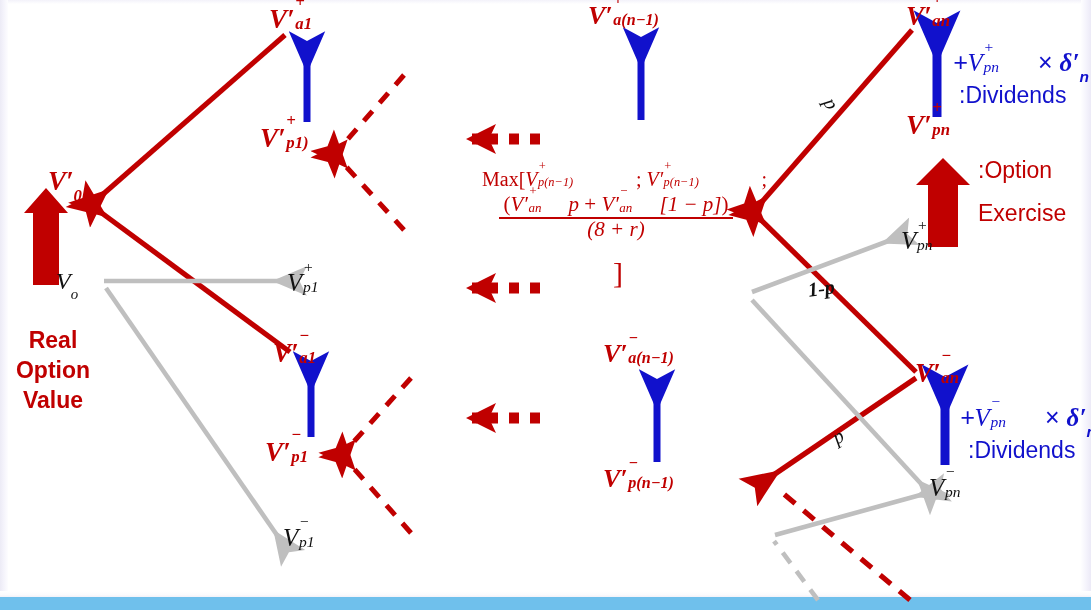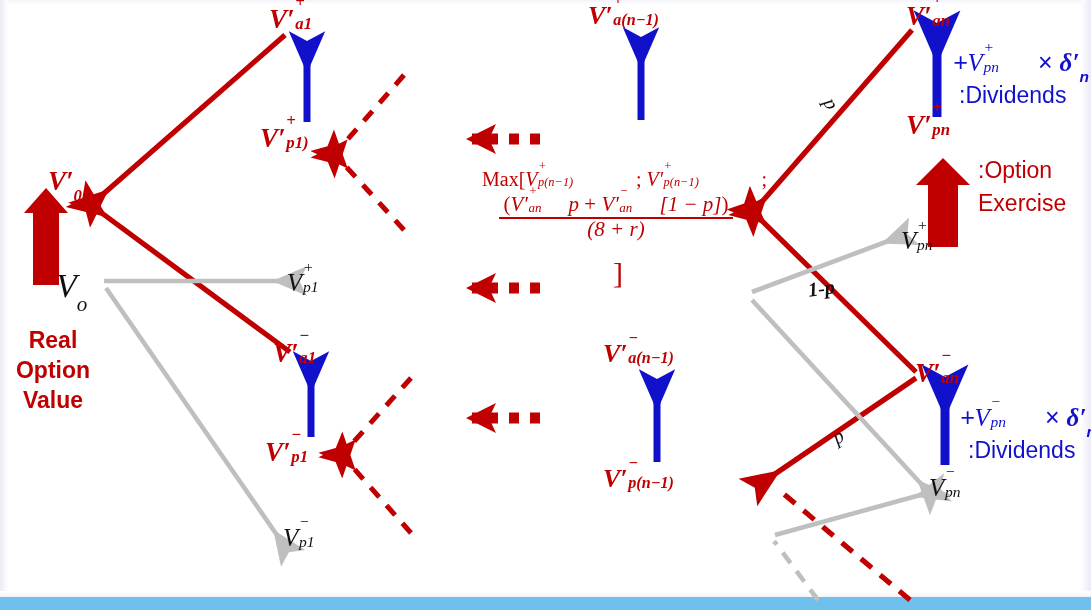--- a/index.html
+++ b/index.html
@@ -261,21 +261,21 @@
     </g>
     <g>
       <line x1="818" y1="600" x2="774" y2="541" stroke="#BFBFBF" stroke-width="4.6" stroke-dasharray="13,10"></line>
     </g>
   </svg>
 
   <div class="lbl red mv" style="left:48px; top:168px; font-size:27px;">
     <span>V′</span><sub>0</sub>
   </div>
 
-  <div class="lbl black mvn" style="left:56px; top:269px; font-size:34px;">
+  <div class="lbl black mvn" style="left:56px; top:269px; font-size:24px;">
     <span>V</span><sub>o</sub>
   </div>
 
   <div id="rov" style="left:-2px; top:325px;">
     <div>Real</div>
     <div>Option</div>
     <div>Value</div>
   </div>
 
   <div class="lbl red mv" style="left:269px; top:6px; font-size:27px;">
@@ -349,20 +349,20 @@
       </span><span class="bigbr">]</span>
     </div>
   </div>
 
   <div class="note blue" style="left:953px; top:48px; font-size:25px;">
     <span class="mvn">+</span><span class="mvn" style="font-family:'Liberation Serif',serif;">V</span><span class="stack mvn" style="font-family:'Liberation Serif',serif;"><span class="base">xx</span><span class="sup">+</span><span class="sub">pn</span></span><span style="display:inline-block;width:26px"></span><span> × </span><span class="mv" style="font-family:'Liberation Serif',serif;">δ′</span><sub class="mv">n</sub>
   </div>
   <div class="note blue" style="left:959px; top:82px; font-size:23px;">:Dividends</div>
 
   <div class="note red" style="left:978px; top:157px; font-size:23px;">:Option</div>
-  <div class="note red" style="left:978px; top:190px; font-size:23px;">Exercise</div>
+  <div class="note red" style="left:978px; top:200px; font-size:23px;">Exercise</div>
 
   <div class="note blue" style="left:960px; top:403px; font-size:25px;">
     <span class="mvn">+</span><span class="mvn" style="font-family:'Liberation Serif',serif;">V</span><span class="stack mvn" style="font-family:'Liberation Serif',serif;"><span class="base">xx</span><span class="sup">−</span><span class="sub">pn</span></span><span style="display:inline-block;width:26px"></span><span> × </span><span class="mv" style="font-family:'Liberation Serif',serif;">δ′</span><sub class="mv">n</sub>
   </div>
   <div class="note blue" style="left:968px; top:437px; font-size:23px;">:Dividends</div>
 
 </div>
 
 </body></html>

